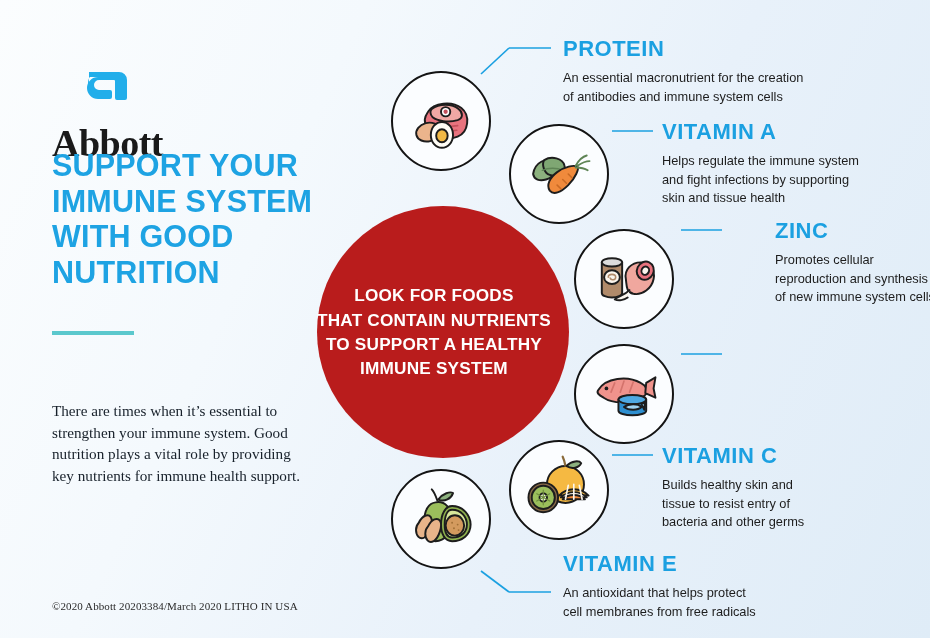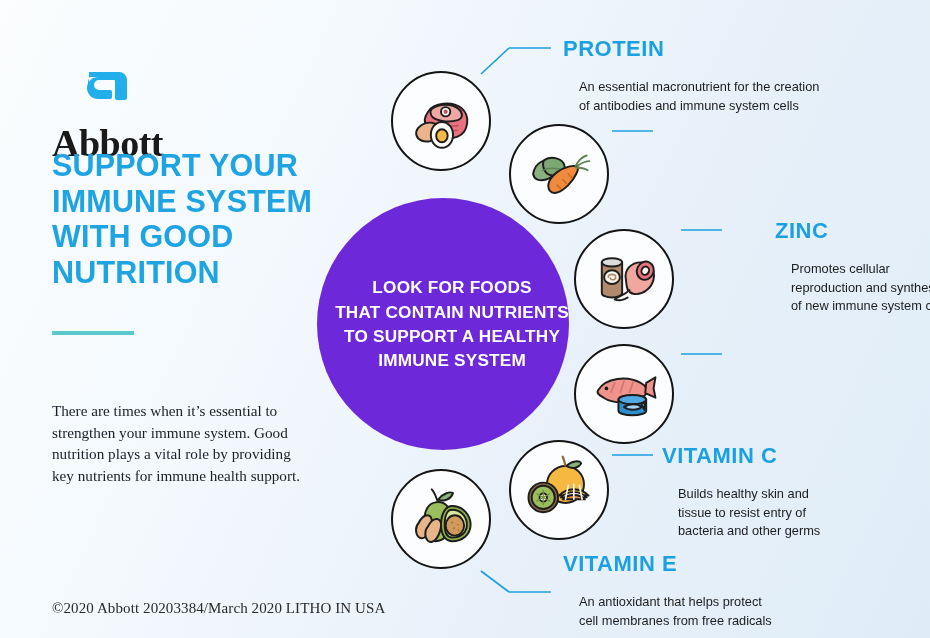--- a/index.html
+++ b/index.html
@@ -22,27 +22,27 @@
     color:#1EA3E3;letter-spacing:0.2px;text-transform:uppercase;
   }
   .rule{position:absolute;left:52px;top:331px;width:82px;height:4px;background:#5BC8CD;}
 
   .lede{
     position:absolute;left:52px;top:400px;width:255px;
     font-family:"Liberation Serif",serif;font-size:15.2px;line-height:1.42;color:#17202a;
   }
   .footnote{
     position:absolute;left:52px;top:600px;
-    font-family:"Liberation Serif",serif;font-size:15px;color:#2a2a2a;letter-spacing:0.1px;
+    font-family:"Liberation Serif",serif;font-size:11px;color:#2a2a2a;letter-spacing:0.1px;
   }
 
   
   .hub{
-    position:absolute;left:317px;top:198px;width:252px;height:252px;border-radius:50%;
-    background:#6d28d9;display:flex;align-items:center;justify-content:flex-end;
+    position:absolute;left:317px;top:206px;width:252px;height:252px;border-radius:50%;
+    background:#b91c1c;display:flex;align-items:center;justify-content:flex-start;
   }
   .hub-text{
     color:#ffffff;font-weight:bold;font-size:17.2px;line-height:1.42;
     text-align:center;letter-spacing:0.2px;text-transform:uppercase;white-space:pre-line;
   }
 
   
   .bubble{
     position:absolute;border-radius:50%;background:#fbfdff;
     border:2.2px solid #141414;box-sizing:border-box;
@@ -50,21 +50,21 @@
   }
   .bubble svg{display:block;}
 
   
   .callout{position:absolute;}
   .callout .title{
     font-weight:bold;font-size:22px;color:#1BA0E1;letter-spacing:0.5px;
     text-transform:uppercase;margin:0 0 7px 0;
   }
   .callout .desc{
-    font-size:12.8px;line-height:1.45;color:#1d1d1d;margin:16px;white-space:pre-line;
+    font-size:12.8px;line-height:1.45;color:#1d1d1d;margin:0;white-space:pre-line;
   }
 
   .connector{position:absolute;overflow:visible;}
   .connector line{stroke:#1BA0E1;stroke-width:1.7;}
 </style>
 </head>
 <body>
 
 <div class="stage">
 
@@ -209,20 +209,26 @@
       </svg>
     </span>
   </div>
 
   <div class="callout" style="left:563px;top:36px;width:330px;">
     <p class="title">PROTEIN</p>
     <p class="desc">An essential macronutrient for the creation
 of antibodies and immune system cells</p>
   </div>
 
+  <div class="callout" style="left:662px;top:119px;width:255px;">
+    <p class="title">VITAMIN A</p>
+    <p class="desc">Helps regulate the immune system
+and fight infections by supporting
+skin and tissue health</p>
+  </div>
 
   <div class="callout" style="left:775px;top:218px;width:195px;">
     <p class="title">ZINC</p>
     <p class="desc">Promotes cellular
 reproduction and synthesis
 of new immune system cells</p>
   </div>
 
 
   <div class="callout" style="left:563px;top:551px;width:330px;">

